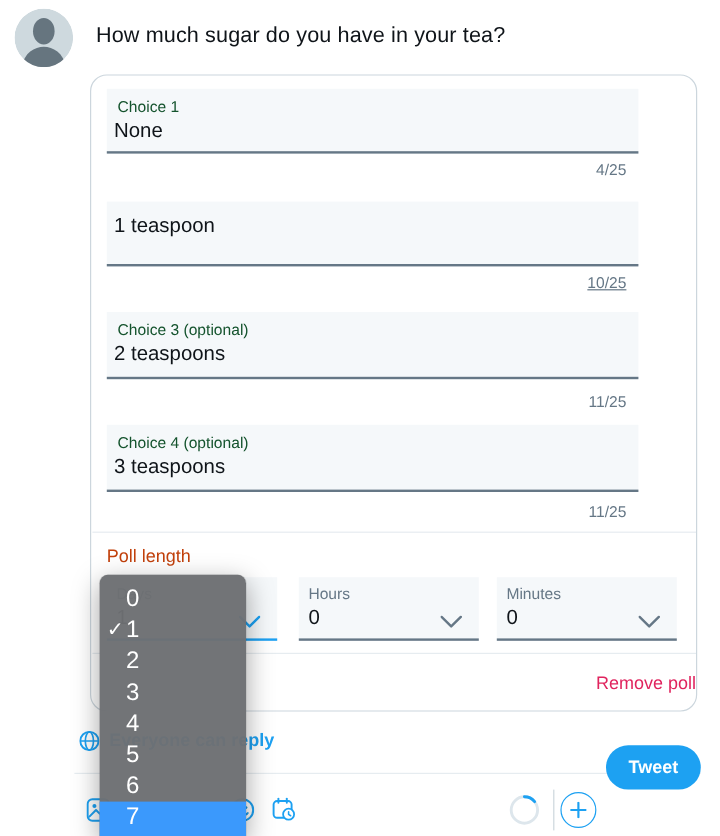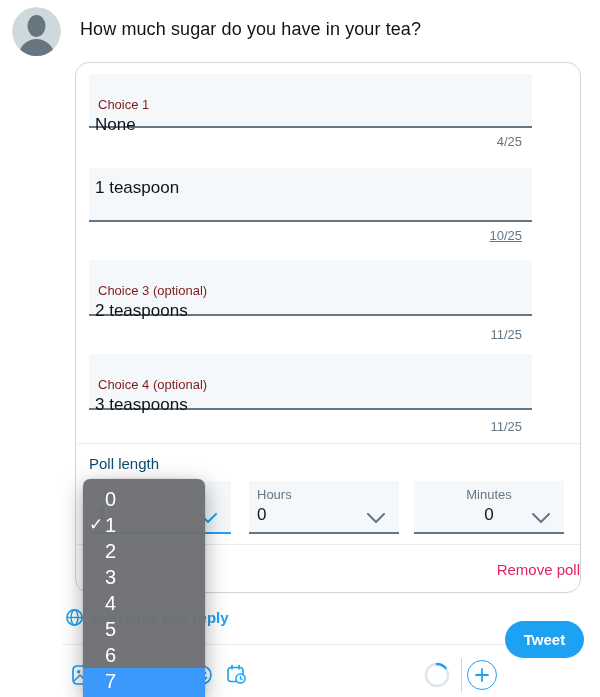--- a/index.html
+++ b/index.html
@@ -10,26 +10,26 @@
   
   .avatar { left:12px; top:7px; width:49px; height:49px; border-radius:50%; overflow:hidden; }
   .question { left:80px; top:19px; font-size:18px; color:#0f1419; letter-spacing:0.1px; }
 
   
   .poll-card { left:75px; top:62px; width:506px; height:531px;
                border:1px solid #ccd6dd; border-radius:14px; background:#fff; }
 
   .choice-field { position:absolute; left:13px; width:443px; background:#f5f8fa;
                   border-bottom:2px solid #657786; padding:7px 8px 0 9px; }
-  .choice-label { font-size:13px; color:#7f1d1d;margin-top:16px; }
+  .choice-label { font-size:13px; color:#14532d; }
   .choice-value { font-size:17px; color:#0f1419; margin-top:3px; margin-left:-3px; }
   .choice-counter { position:absolute; font-size:13px; color:#657786; right:58px; }
 
   .section-divider { position:absolute; left:1px; width:503px; height:1px; background:#e6ecf0; }
-  .poll-length-label { position:absolute; left:13px; top:392px; font-size:15px; color:#0c4a6e; }
+  .poll-length-label { position:absolute; left:13px; top:392px; font-size:15px; color:#c2410c; }
 
   .time-select { position:absolute; top:418px; height:53px; background:#f5f8fa;
                  border-bottom:2px solid #657786; padding:6px 8px 17px 8px; cursor:pointer; }
   .time-select.focused { border-bottom-color:#1da1f2; }
   .select-label { font-size:13px; color:#657786; }
   .select-value { font-size:17px; color:#0f1419; margin-top:3px; }
   .chevron { position:absolute; right:14px; top:32px; }
 
   .remove-poll { position:absolute; left:0; top:498px; width:100%; text-align:right;
                  font-size:15px; color:#e0245e; cursor:pointer; }
@@ -108,21 +108,21 @@
   </div>
 
   <div class="time-select" style="left:173px; width:150px;">
     <div class="select-label">Hours</div>
     <div class="select-value">0</div>
     <svg class="chevron" width="18" height="11" viewBox="0 0 18 11">
       <polyline points="1,1 9,9 17,1" fill="none" stroke="#657786" stroke-width="2" stroke-linecap="round" stroke-linejoin="round"></polyline>
     </svg>
   </div>
 
-  <div class="time-select" style="left:338px; width:150px;text-align:center;">
+  <div class="time-select" style="left:338px; width:150px;">
     <div class="select-label">Minutes</div>
     <div class="select-value">0</div>
     <svg class="chevron" width="18" height="11" viewBox="0 0 18 11">
       <polyline points="1,1 9,9 17,1" fill="none" stroke="#657786" stroke-width="2" stroke-linecap="round" stroke-linejoin="round"></polyline>
     </svg>
   </div>
 
   <div class="section-divider" style="top:481px;"></div>
   <div class="remove-poll">Remove poll</div>
 </div>

